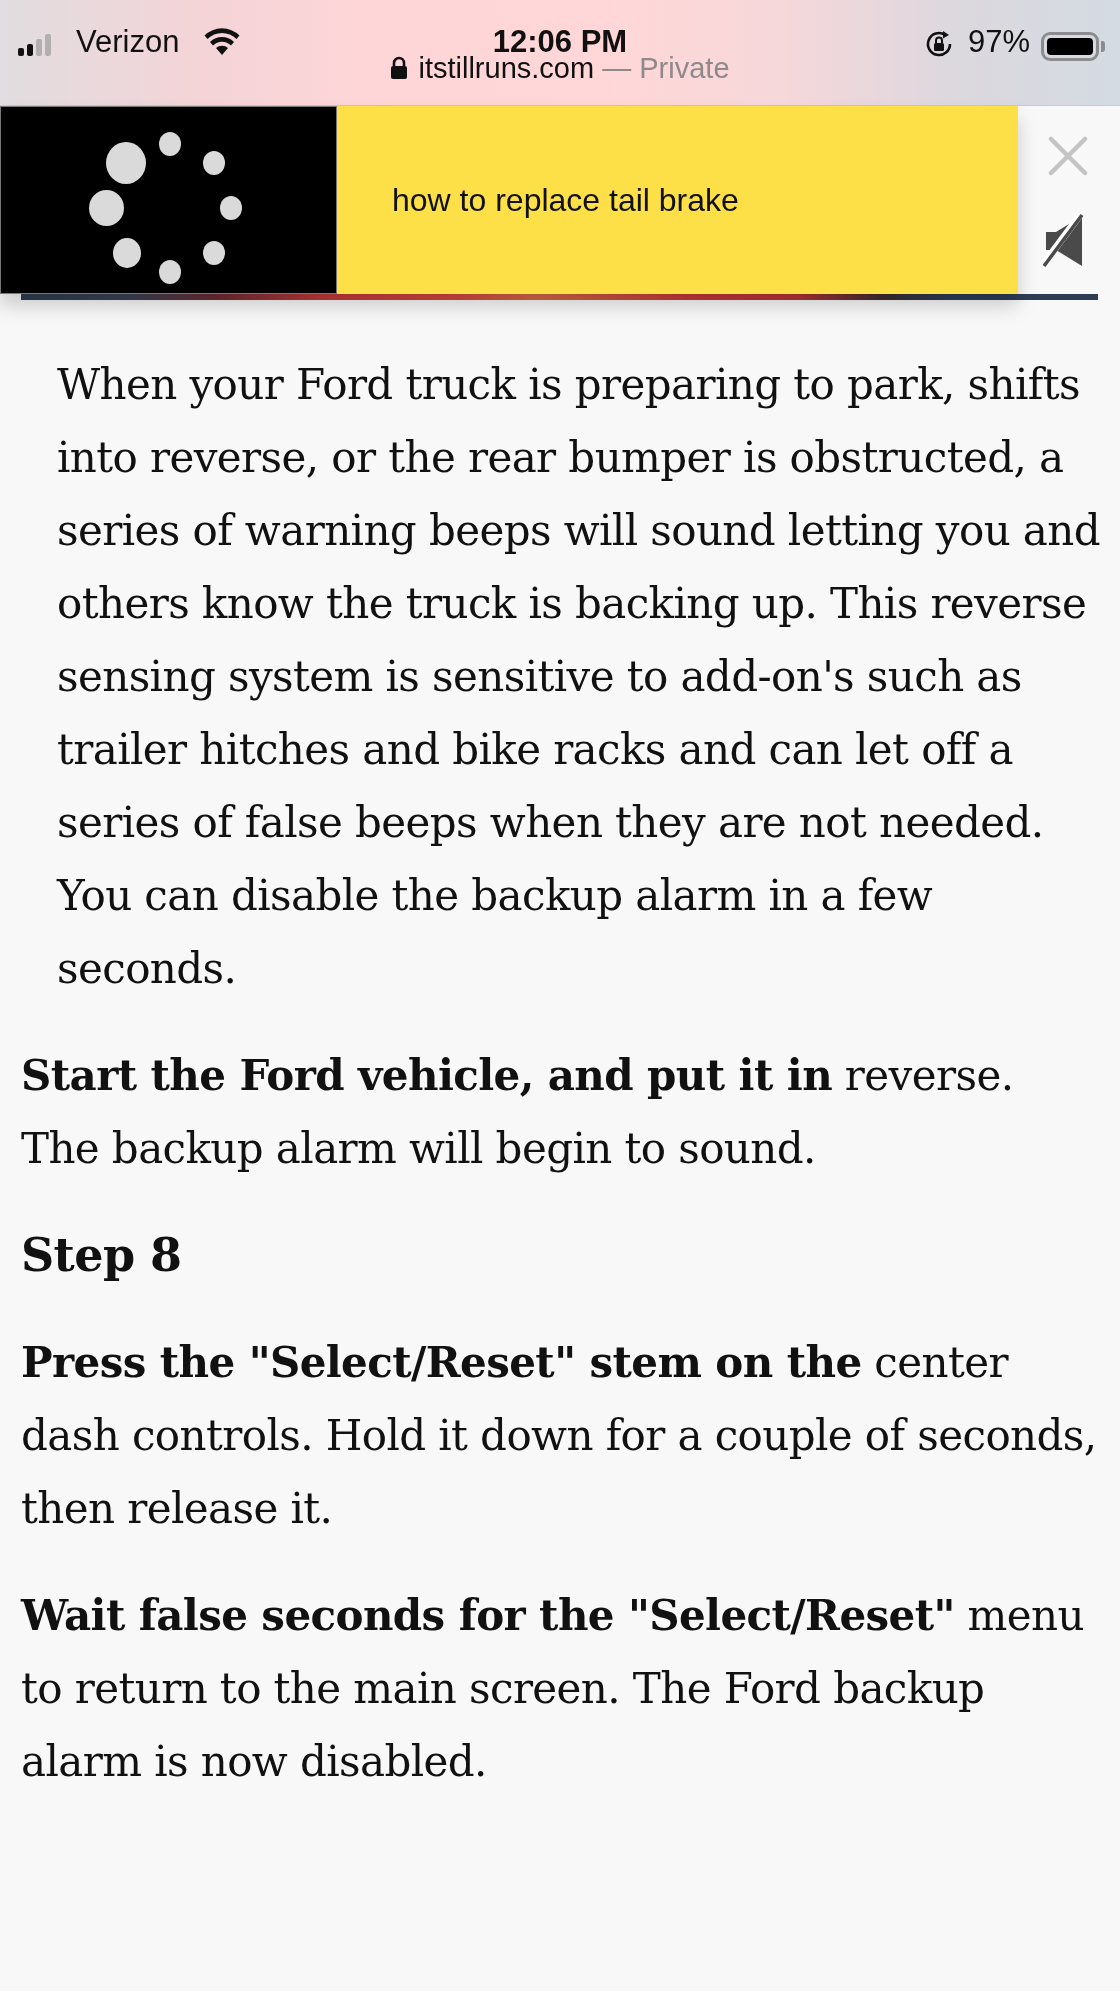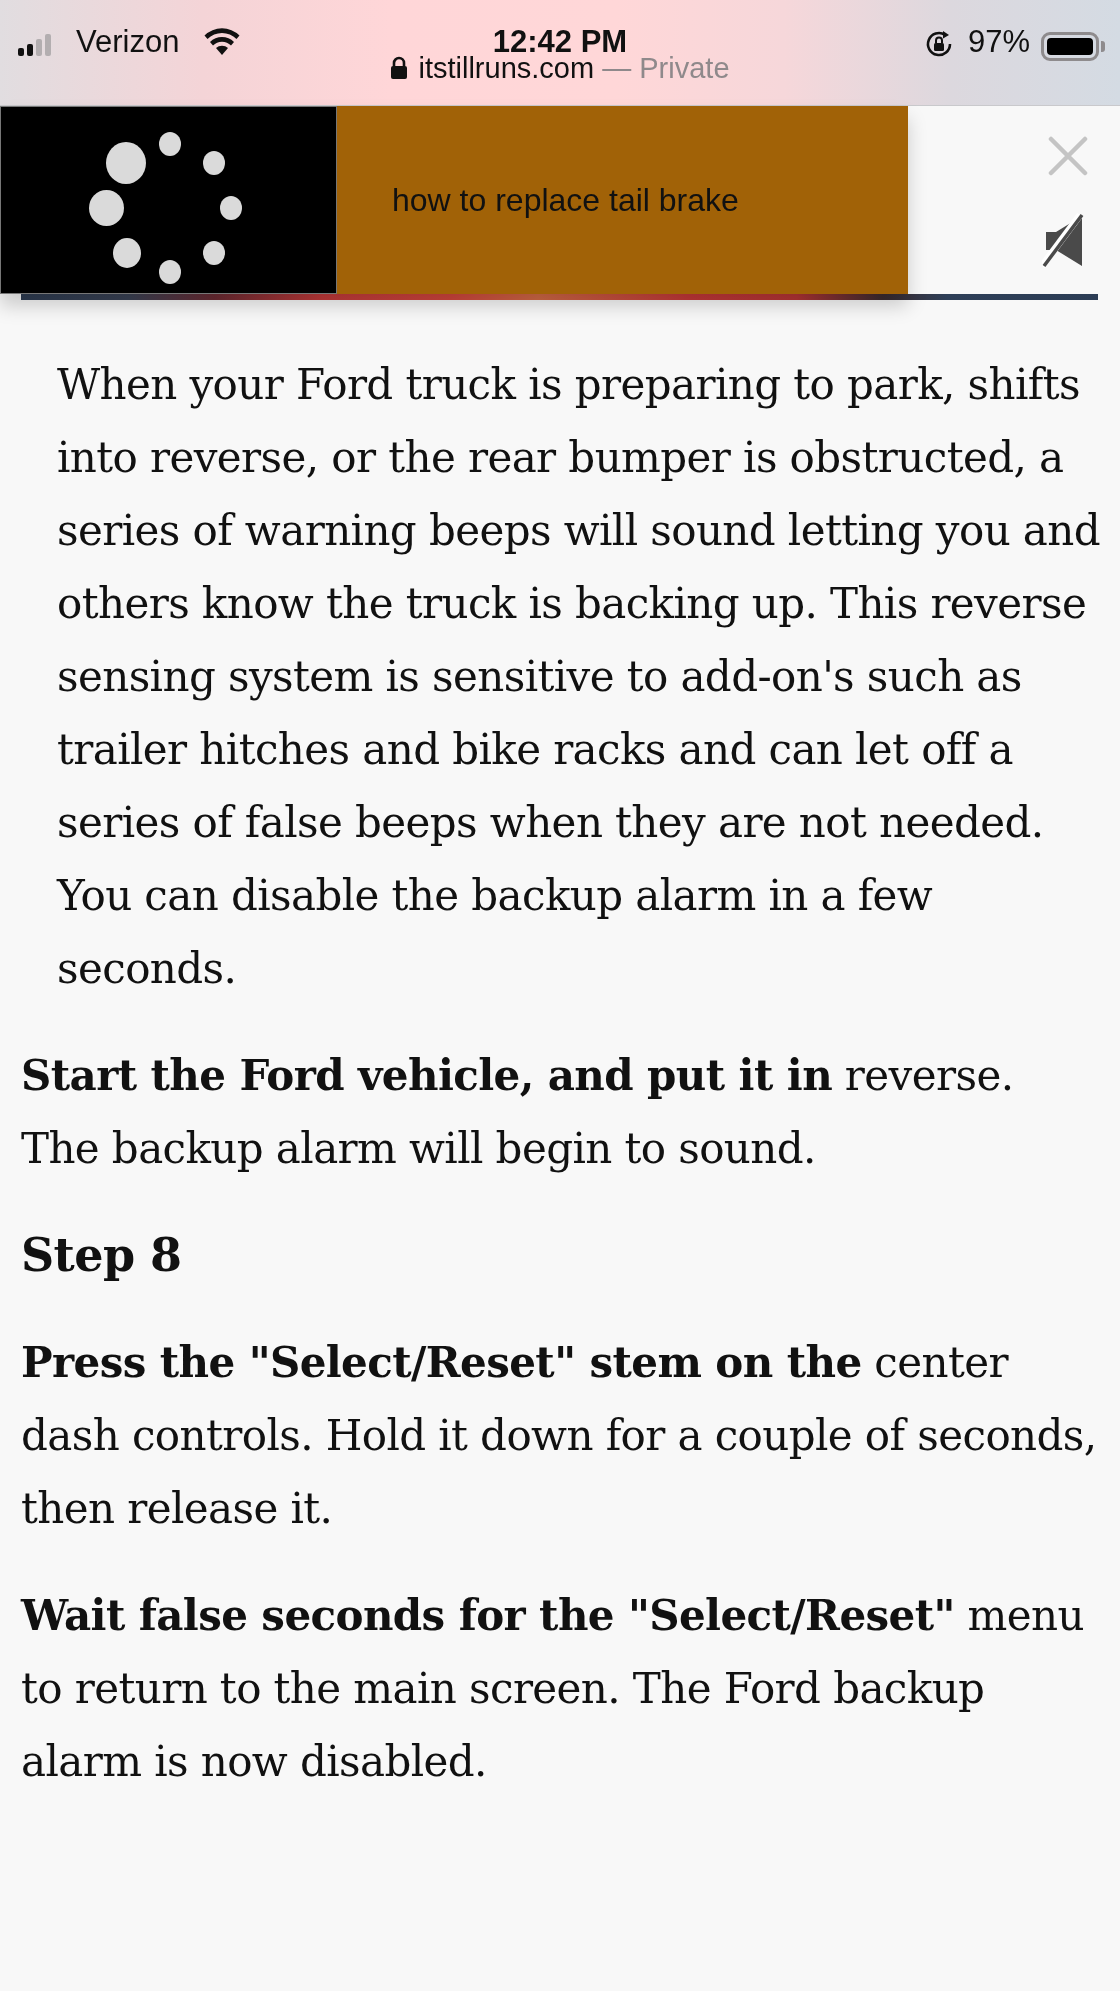--- a/index.html
+++ b/index.html
@@ -28,22 +28,22 @@
   .battery-pct { position: absolute; left: 968px; top: 4px; font-size: 31px; color: #111; }
   .battery { position: absolute; left: 1041px; top: 12px; width: 58px; height: 29px; border: 3px solid #8e8b8d; border-radius: 9px; padding: 3px; }
   .battery .fill { width: 100%; height: 100%; background: #000; border-radius: 4px; }
   .battery-tip { position: absolute; left: 1101px; top: 21px; width: 4px; height: 11px; background: #8e8b8d; border-radius: 0 3px 3px 0; }
   .url-row { position: absolute; top: 52px; left: 0; right: 0; text-align: center; font-size: 29px; color: #111; }
   .url-row .lock { display: inline-block; vertical-align: -2px; margin-right: 10px; }
   .url-row .private { color: #8f898b; }
 
   
   .ad {
-    position: absolute; left: 0; top: 106px; width: 908px; height: 188px;
-    background: #a16207;
+    position: absolute; left: 0; top: 106px; width: 1018px; height: 188px;
+    background: #fde047;
     box-shadow: 0 12px 18px rgba(0,0,0,0.18);
     z-index: 2;
   }
   .ad-thumb { position: absolute; left: 0; top: 0; width: 337px; height: 188px; background: #000; border: 1px solid #777; }
   .spinner-dot { position: absolute; background: #dadada; border-radius: 50%; }
   .ad-text { position: absolute; left: 392px; top: 76px; font-family: "Liberation Sans", "DejaVu Sans", sans-serif; font-size: 32px; color: #111; }
   .ad-close { position: absolute; left: 1048px; top: 136px; }
   .ad-mute { position: absolute; left: 1042px; top: 212px; }
   .ad-close, .ad-mute { z-index: 3; }
   .stripe {
@@ -71,21 +71,21 @@
       <span class="dim" style="height:22px"></span>
     </div>
     <span class="carrier">Verizon</span>
     <span class="wifi">
       <svg width="36" height="28" viewBox="0 0 36 28">
         <path d="M18 27 L12 20 A9 9 0 0 1 24 20 Z" fill="#111"></path>
         <path d="M6 14 A17 17 0 0 1 30 14 L27 17.5 A12.5 12.5 0 0 0 9 17.5 Z" fill="#111"></path>
         <path d="M0.5 7.5 A25 25 0 0 1 35.5 7.5 L32.5 11 A20.5 20.5 0 0 0 3.5 11 Z" fill="#111"></path>
       </svg>
     </span>
-    <span class="clock">12:42 PM</span>
+    <span class="clock">12:06 PM</span>
     <span class="rotlock">
       <svg width="30" height="30" viewBox="0 0 30 30">
         <path d="M26 15 A11 11 0 1 1 21 5.8" fill="none" stroke="#111" stroke-width="2.6"></path>
         <path d="M19 2 L25 6 L19 9.5 Z" fill="#111"></path>
         <rect x="10" y="14" width="10" height="8" rx="1.5" fill="#111"></rect>
         <path d="M12 14 V11.5 A3 3 0 0 1 18 11.5 V14" fill="none" stroke="#111" stroke-width="2"></path>
       </svg>
     </span>
     <span class="battery-pct">97%</span>
     <div class="battery">

